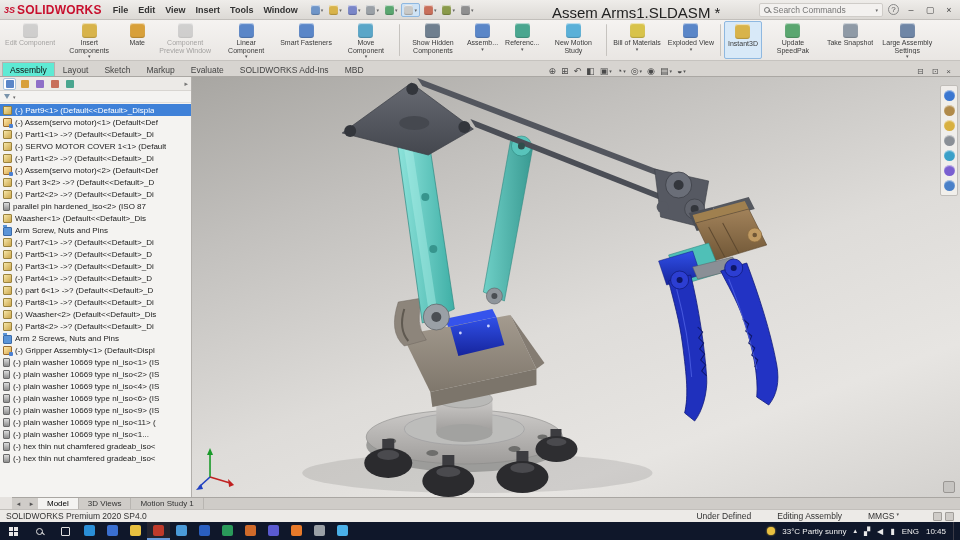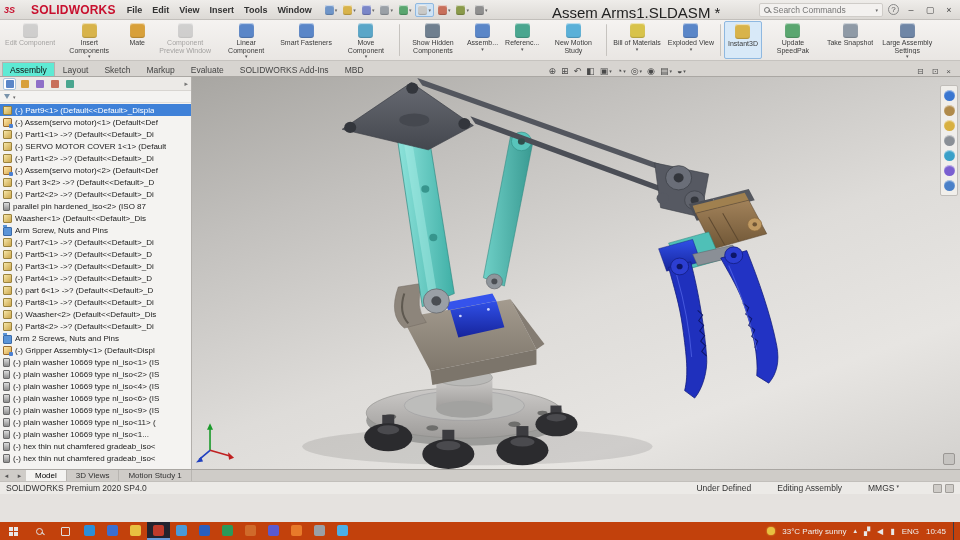--- a/index.html
+++ b/index.html
@@ -1,21 +1,21 @@
 <!DOCTYPE html>
 <html><head>
 <meta charset="utf-8">
 <style>
   *{box-sizing:border-box;margin:0;padding:0;font-family:"Liberation Sans","DejaVu Sans",sans-serif;}
   html,body{width:960px;height:540px;overflow:hidden;}
   #app{width:960px;height:540px;display:flex;flex-direction:column;background:#e5e2df;position:relative;}
 
   
   .titlebar{height:20px;flex:0 0 20px;background:linear-gradient(#efedea,#dcd9d5);border-bottom:1px solid #c2bfbb;display:flex;align-items:center;padding:0 4px;font-size:9px;position:relative;}
-  .swlogo{display:flex;align-items:center;gap:16px;margin-right:6px;}
+  .swlogo{display:flex;align-items:center;gap:2px;margin-right:6px;}
   .logo3s{color:#c8102e;font-weight:bold;font-style:italic;font-size:9px;}
   .logotext{color:#c8102e;font-weight:bold;font-size:12px;letter-spacing:.2px;}
   .menu-item{padding:2px 5px;color:#333;font-weight:bold;}
   .ttools{display:flex;align-items:center;margin-left:6px;gap:2px;}
   .ttool{display:flex;align-items:center;padding:1px 2px;border-radius:2px;}
   .ttool.pressed{background:#cfe3f5;border:1px solid #8fb8e0;}
   .ttool .tic{width:10px;height:10px;border-radius:2px;box-shadow:inset 0 1px 1px rgba(255,255,255,.7),inset 0 -1px 1px rgba(0,0,0,.2);}
   .ttool .tcaret{font-size:5px;color:#666;margin-left:1px;}
   .doc-title{position:absolute;left:552px;top:4px;font-size:15px;color:#222;}
   .titlebar-right{margin-left:auto;display:flex;align-items:center;gap:5px;}
@@ -72,33 +72,33 @@
   .ic-folder::before{content:"";position:absolute;top:-3px;left:-1px;width:4px;height:2px;background:#5a94d8;}
   .ttext{font-size:8px;color:#1a1a1a;overflow:hidden;}
 
   .viewport{flex:1;position:relative;background:linear-gradient(160deg,#a8a6a2 0%,#c2c0bd 25%,#dedcd9 55%,#e7e5e2 78%,#d3d1ce 100%);overflow:hidden;}
   .viewport svg{position:absolute;inset:0;width:100%;height:100%;}
   .right-tools{position:absolute;right:2px;top:8px;width:18px;background:rgba(242,240,237,.92);border:1px solid #c0bdb9;border-radius:2px;display:flex;flex-direction:column;align-items:center;gap:4px;padding:4px 0;}
   .rt{width:11px;height:11px;border-radius:50%;box-shadow:inset 0 1px 1px rgba(255,255,255,.6);}
   .vp-corner{position:absolute;right:5px;bottom:4px;width:12px;height:12px;background:#c6c4c1;border:1px solid #9a9794;border-radius:2px;}
 
   
-  .modeltabs{height:12px;flex:0 0 12px;background:#cfccc8;border-top:1px solid #a9a6a2;display:flex;align-items:stretch;font-size:8px;}
+  .modeltabs{height:12px;flex:0 0 12px;background:#cfccc8;border-top:1px solid #a9a6a2;display:flex;align-items:stretch;font-size:8px;margin-left:12px;}
   .mt-nav{width:13px;display:flex;align-items:center;justify-content:center;color:#555;font-size:7px;}
   .mtab{padding:0 9px;display:flex;align-items:center;color:#333;border-right:1px solid #b8b5b1;}
   .mtab.active{background:#f4f3f1;color:#000;}
   .statusbar{height:13px;flex:0 0 13px;background:#eceae7;border-top:1px solid #c2bfbb;display:flex;align-items:center;font-size:8.5px;color:#333;padding:0 6px;}
   .st-right{margin-left:auto;display:flex;align-items:center;gap:26px;}
   .st-units{display:flex;align-items:flex-start;gap:2px;}
   .st-caret{font-size:5px;color:#555;}
   .st-icons{display:flex;gap:3px;margin-left:8px;}
   .st-icons span{width:9px;height:9px;background:#cfccc8;border:1px solid #a19e9a;border-radius:1px;}
 
   
-  .taskbar{height:18px;flex:0 0 18px;background:#c2410c;display:flex;align-items:flex-start;color:#e8e8e8;margin-top:28px;}
+  .taskbar{height:18px;flex:0 0 18px;background:#0f172a;display:flex;align-items:flex-start;color:#e8e8e8;}
   .tb-btn{width:26px;height:100%;display:flex;align-items:center;justify-content:center;}
   .winlogo{display:grid;grid-template-columns:4px 4px;grid-template-rows:4px 4px;gap:1px;}
   .winlogo i{background:#e8e8e8;display:block;}
   .magw{width:7px;height:7px;border:1.2px solid #e0e0e0;border-radius:50%;position:relative;}
   .magw::after{content:"";position:absolute;width:4px;height:1.2px;background:#e0e0e0;transform:rotate(45deg);right:-3px;bottom:-1px;}
   .taskview{width:9px;height:9px;border:1px solid #e0e0e0;border-radius:1px;}
   .tapp{width:23px;height:100%;display:flex;align-items:center;justify-content:center;border-bottom:2px solid transparent;}
   .tapp.running{background:#23232e;border-bottom-color:#6a9ad8;}
   .tapp span{width:11px;height:11px;border-radius:2px;display:block;}
   .tray{margin-left:auto;display:flex;align-items:center;gap:7px;font-size:8px;color:#efefef;padding-right:4px;height:100%;}

